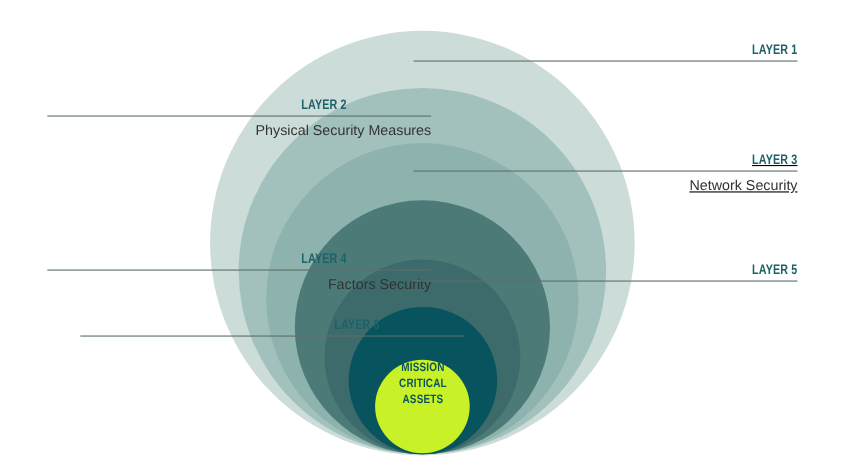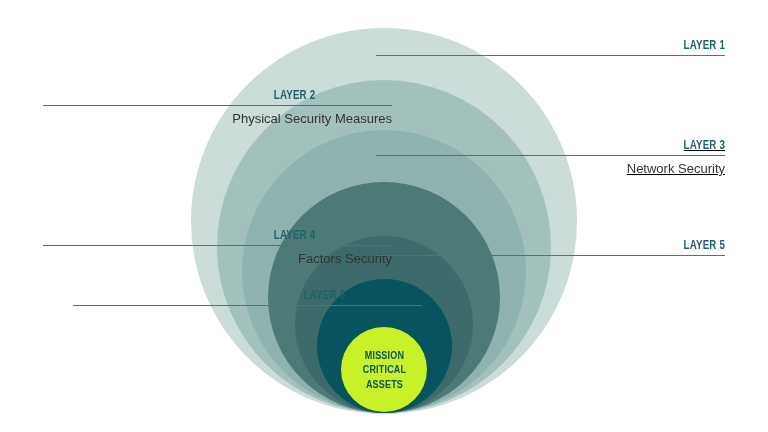--- a/index.html
+++ b/index.html
@@ -18,21 +18,21 @@
   }
   .ring-0 { left: 191px; top: 28px;  width: 386px; height: 386px; }
   .ring-1 { left: 217px; top: 80px;  width: 334px; height: 333px; }
   .ring-2 { left: 242px; top: 130px; width: 284px; height: 283px; }
   .ring-3 { left: 268px; top: 182px; width: 232px; height: 231px; }
   .ring-4 { left: 295px; top: 236px; width: 178px; height: 177px; }
   .ring-5 { left: 317px; top: 279px; width: 135px; height: 134px; }
   .center-circle {
     left: 341px; top: 327px; width: 86px; height: 85px;
     background: var(--center-fill, #c8f127);
-    display: flex; align-items: center; justify-content: center;
+    display: flex; justify-content: center;
     text-align: center;
   }
   .center-label {
     font-weight: bold;
     font-size: 11px;
     line-height: 14.5px;
     letter-spacing: 0.2px;
     color: var(--center-text, #0b545c);
     white-space: pre-line;
     transform: scaleX(0.82);

